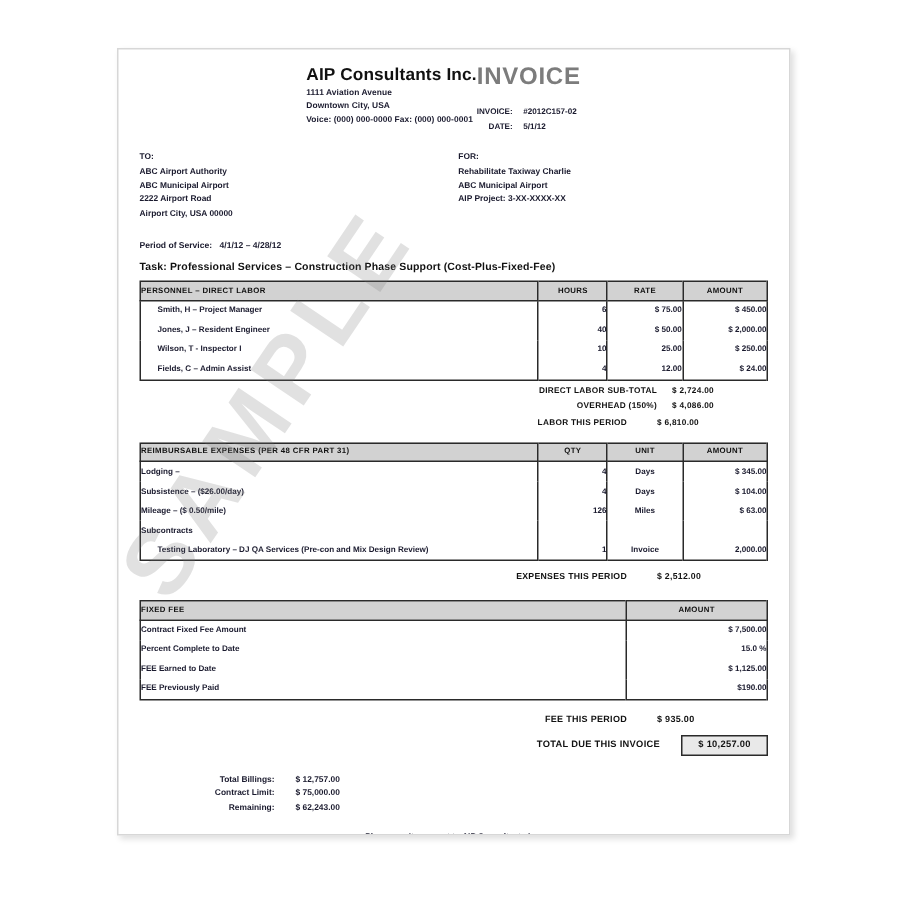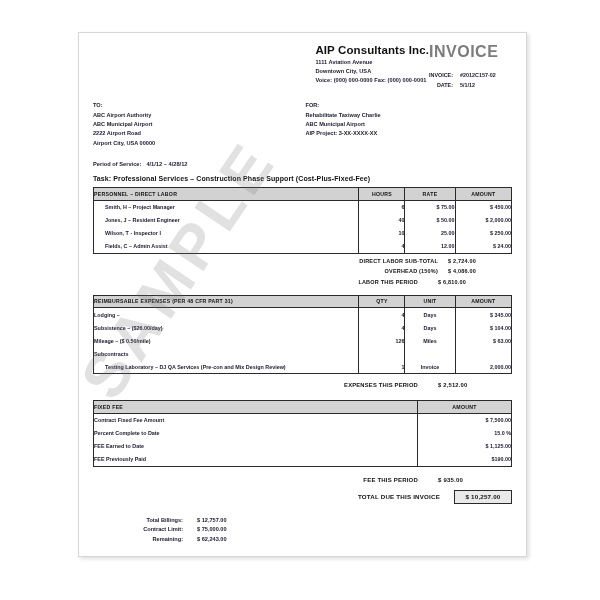--- a/index.html
+++ b/index.html
@@ -56,21 +56,21 @@
     font-weight: bold;
     letter-spacing: 6px;
     color: rgba(120,120,120,0.22);
     transform: rotate(-56deg);
     transform-origin: left center;
     white-space: nowrap;
   }
   
   .hdr-row {
     display: flex;
-    justify-content: flex-end;
+    justify-content: center;
     align-items: flex-start;
   }
   .company-name {
     font-size: 11.5px;
     font-weight: bold;
     color: #111111;
     letter-spacing: 0.1px;
     margin-bottom: 2px;
   }
   .company-line {

